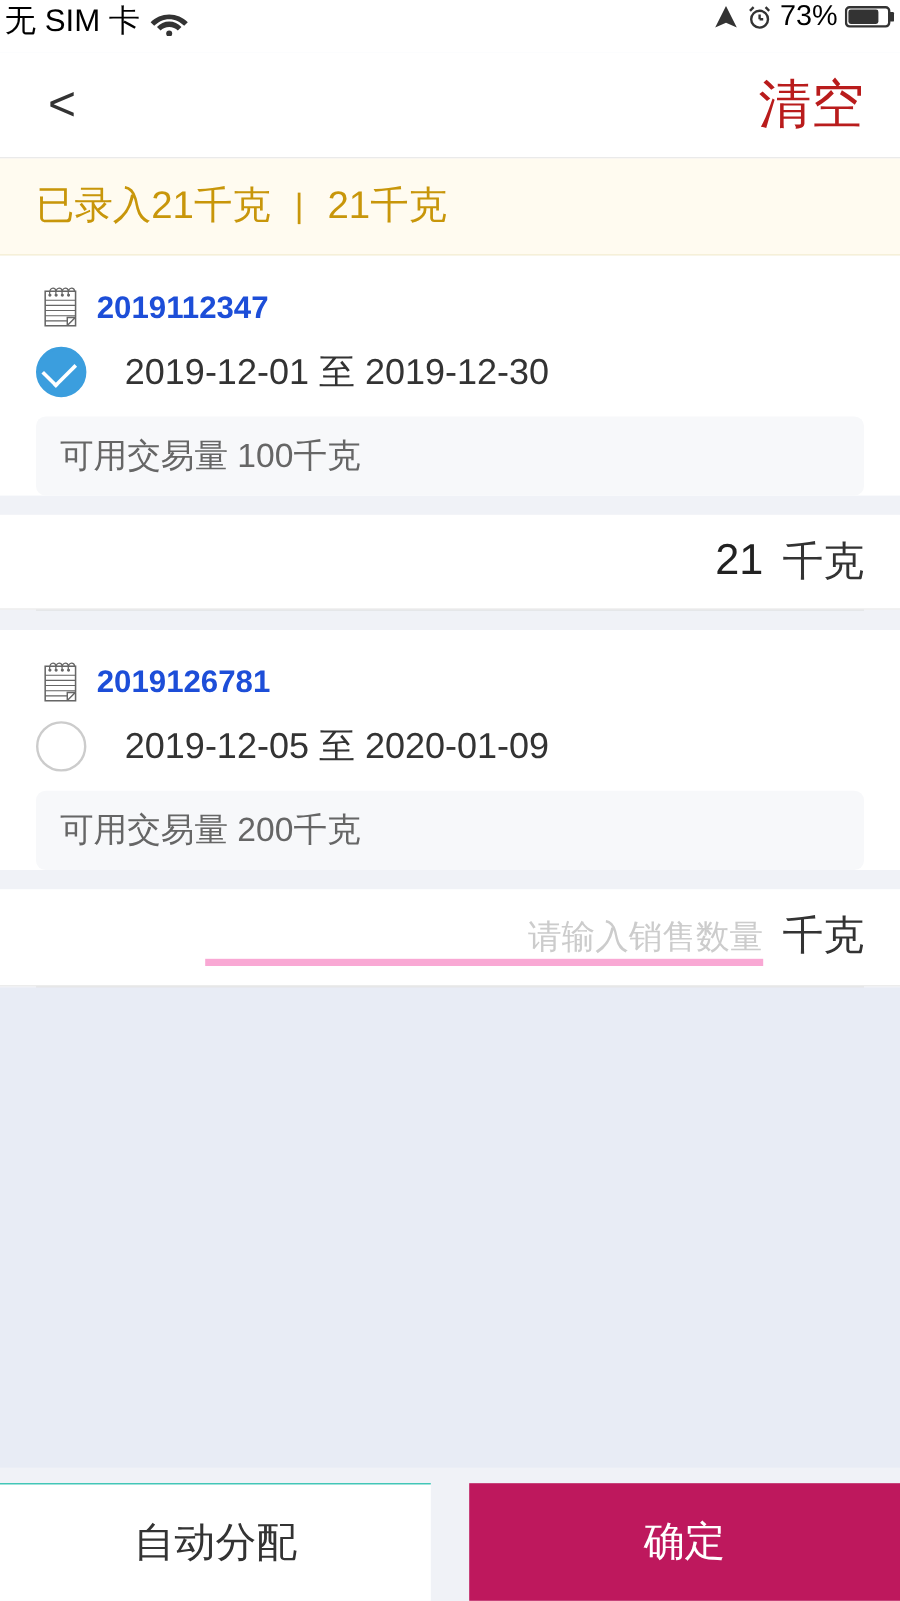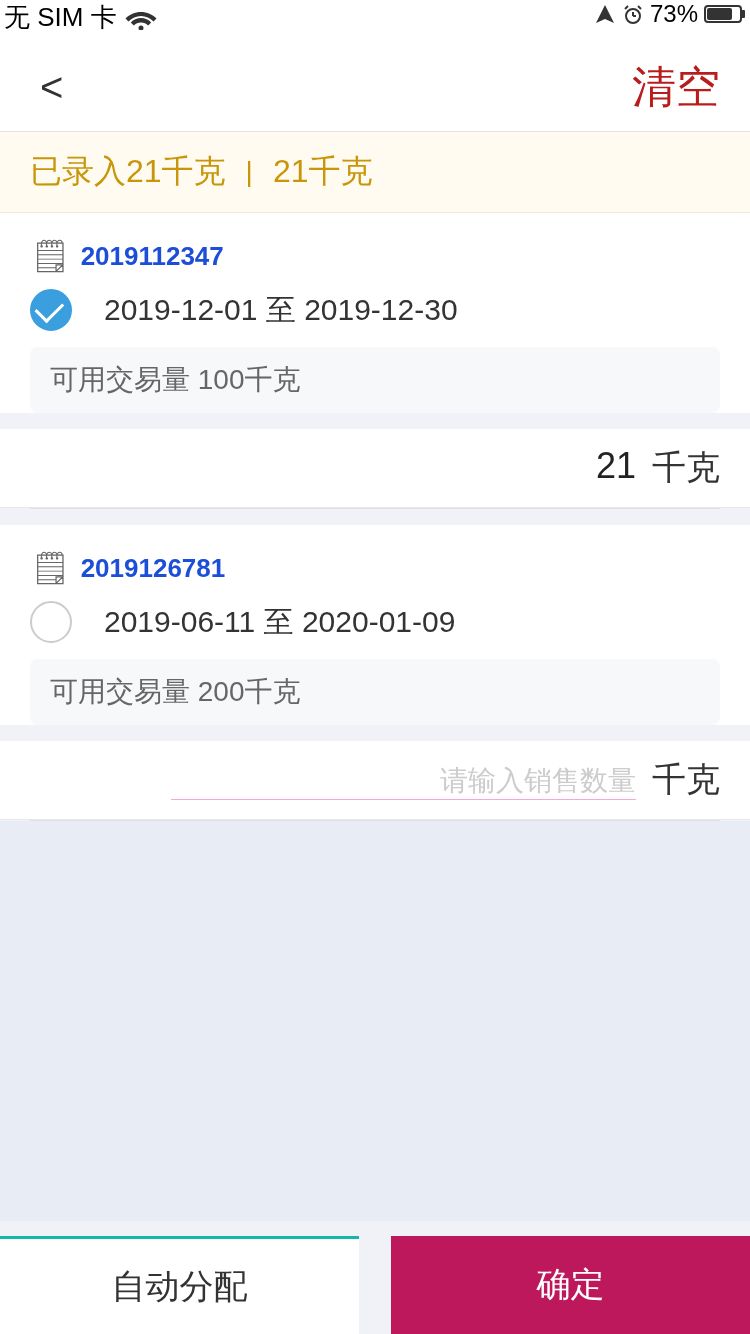--- a/index.html
+++ b/index.html
@@ -171,21 +171,21 @@
       gap: 16px;
     }
     .qty-input {
       text-align: right;
       font-size: 36px;
       color: #333;
       border: none;
       outline: none;
       background: transparent;
       min-width: 120px;
-      border-bottom: 1px solid #f9a8d4;
+      border-bottom: 6px solid #f9a8d4;
     }
     .qty-input::placeholder {
       color: #ccc;
       font-size: 28px;
     }
     .qty-value {
       font-size: 36px;
       color: #222;
       font-weight: 500;
     }
@@ -223,21 +223,21 @@
       display: flex;
     }
     .btn-auto {
       flex: 1;
       background: #fff;
       border: none;
       font-size: 34px;
       color: #333;
       font-weight: 500;
       cursor: pointer;
-      border-top: 3px solid #14b8a6;
+      border-top: 1px solid #14b8a6;
     }
     .btn-confirm {
       flex: 1;
       background: #be185d;
       border: none;
       font-size: 34px;
       color: #fff;
       font-weight: 500;
       cursor: pointer;
       margin-left: 32px;
@@ -308,21 +308,21 @@
 
 <div class="section-gap"></div>
 
 <div class="batch-card">
   <div class="batch-header">
     <span class="batch-id-icon">🗒</span>
     <span class="batch-id">2019126781</span>
   </div>
   <div class="batch-date-row">
     <div class="batch-checkbox"></div>
-    <span class="batch-date">2019-06-11 至 2020-01-09</span>
+    <span class="batch-date">2019-12-05 至 2020-01-09</span>
   </div>
   <div class="batch-qty-box">
     <span class="batch-qty-text">可用交易量 200千克</span>
   </div>
 </div>
 
 <div class="input-row">
   <input type="text" class="qty-input" placeholder="请输入销售数量" style="">
   <span class="unit-label">千克</span>
 </div>

